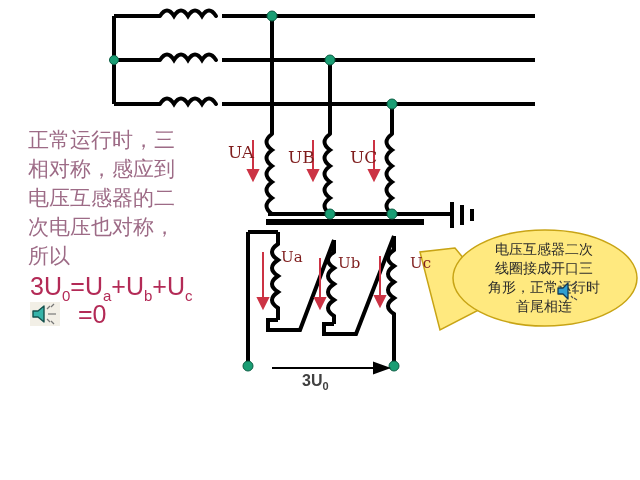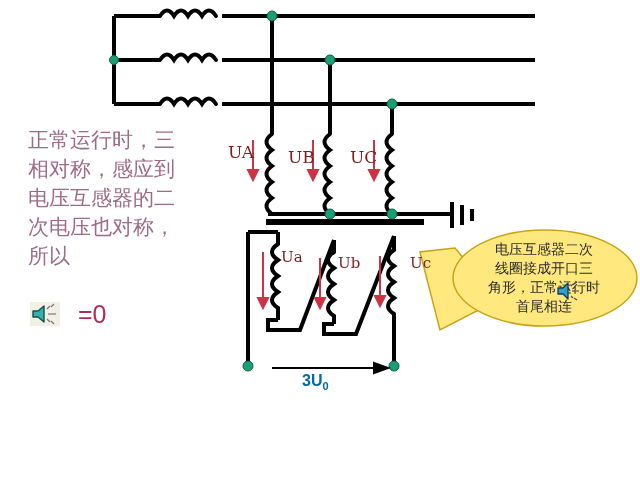--- a/index.html
+++ b/index.html
@@ -50,21 +50,21 @@
     position:absolute;
     font-family:"DejaVu Serif","Liberation Serif",serif;
     font-size:17px;
     color:#7f1d1d;
     white-space:nowrap;
   }
   .clabel.small{font-size:15px;}
   .v3u0{
     position:absolute;
     font-family:"Liberation Sans", sans-serif;
-    font-size:16px;font-weight:bold;color:#0369a1;
+    font-size:16px;font-weight:bold;color:#404040;
   }
   .v3u0 sub{font-size:11px;}
 
   
   #callout-text{
     position:absolute;
     left:468px; top:240px;
     width:152px;
     text-align:center;
     font-family:"DejaVu Serif","Liberation Serif",serif;
@@ -187,20 +187,23 @@
       <ellipse cx="545" cy="278" rx="92" ry="48" fill="#ffe97f" stroke="#c8a415" stroke-width="1.5"></ellipse>
     </g>
   </svg>
 
   <div id="explain">正常运行时，三
 相对称，感应到
 电压互感器的二
 次电压也对称，
 所以</div>
 
+  <div id="formula">
+    <span>3U</span><sub>0</sub><span>=U</span><sub>a</sub><span>+U</span><sub>b</sub><span>+U</span><sub>c</sub>
+  </div>
 
   <div id="formula2">=0</div>
 
   <svg class="speaker" style="left:30px;top:302px;" width="30" height="24" viewBox="0 0 30 24">
     <rect x="0" y="0" width="30" height="24" fill="#f2efe6"></rect>
     <path d="M3,9 L8,9 L14,4 L14,20 L8,15 L3,15 Z" fill="#36b3a8" stroke="#14514d" stroke-width="1.4" stroke-linejoin="round"></path>
     <g stroke="#777" stroke-width="1.2" fill="none">
       <path d="M17,7 L20,4"></path>
         <path d="M18,12 L22,12"></path>
         <path d="M17,17 L20,20"></path>

